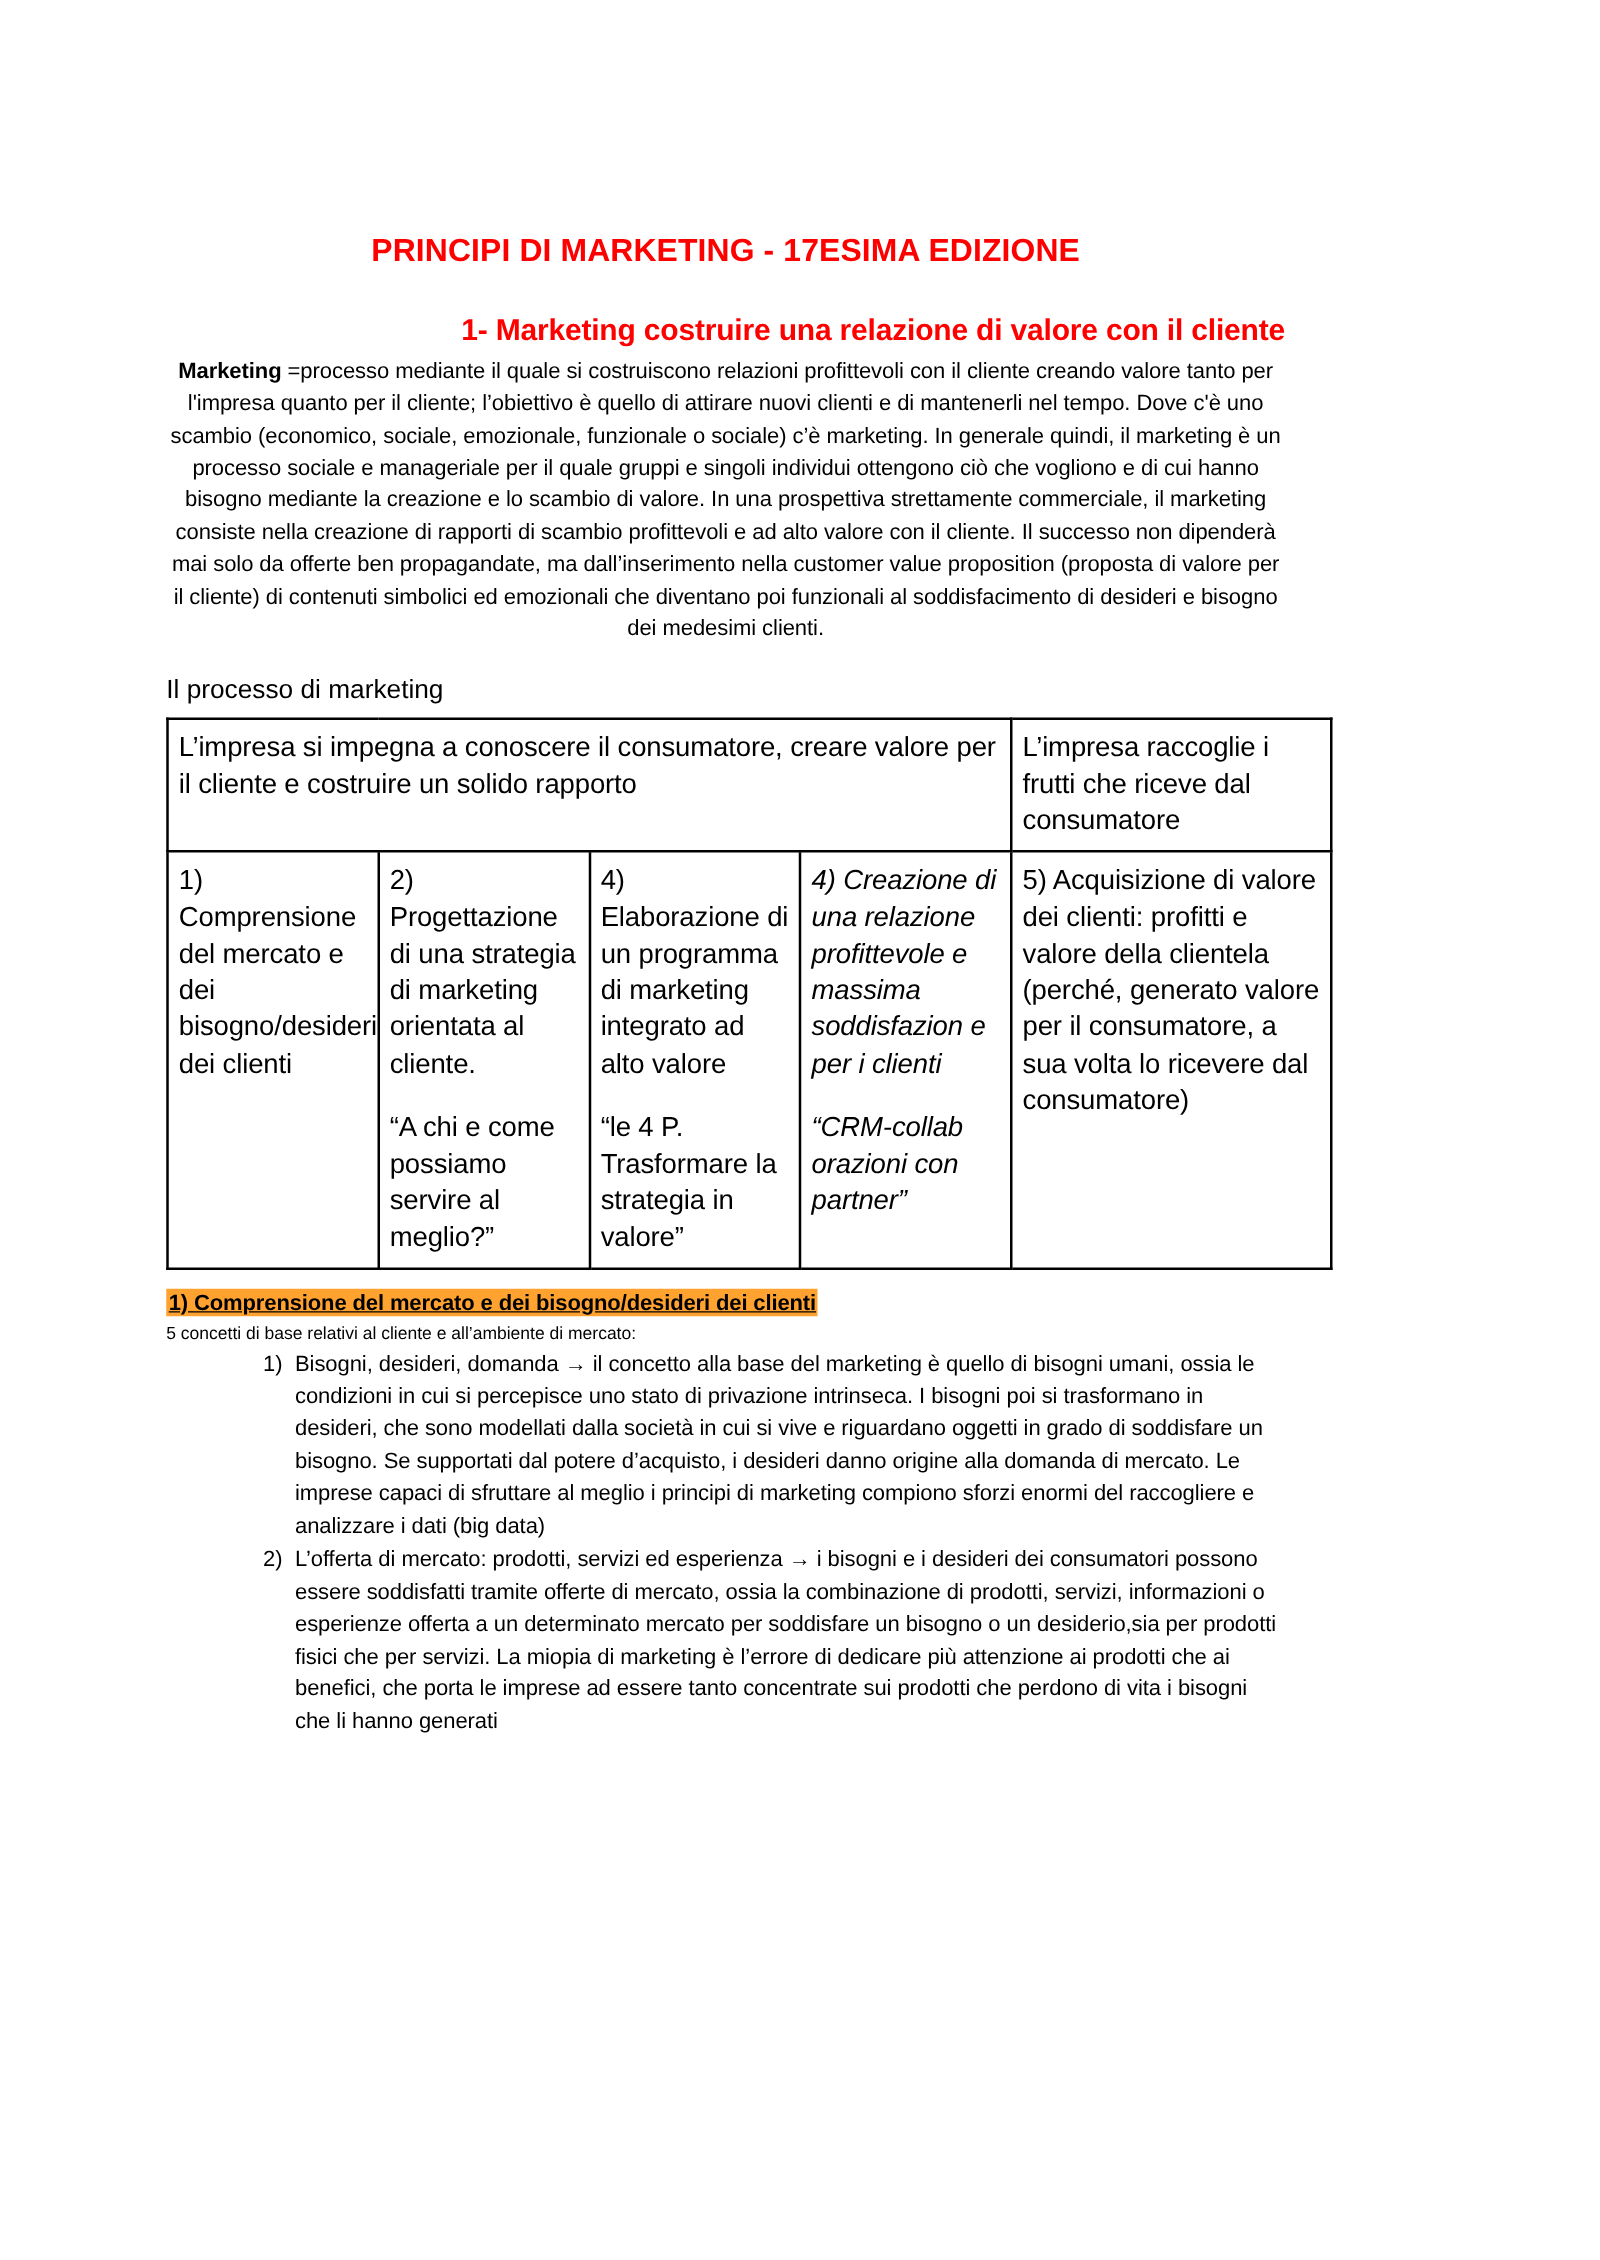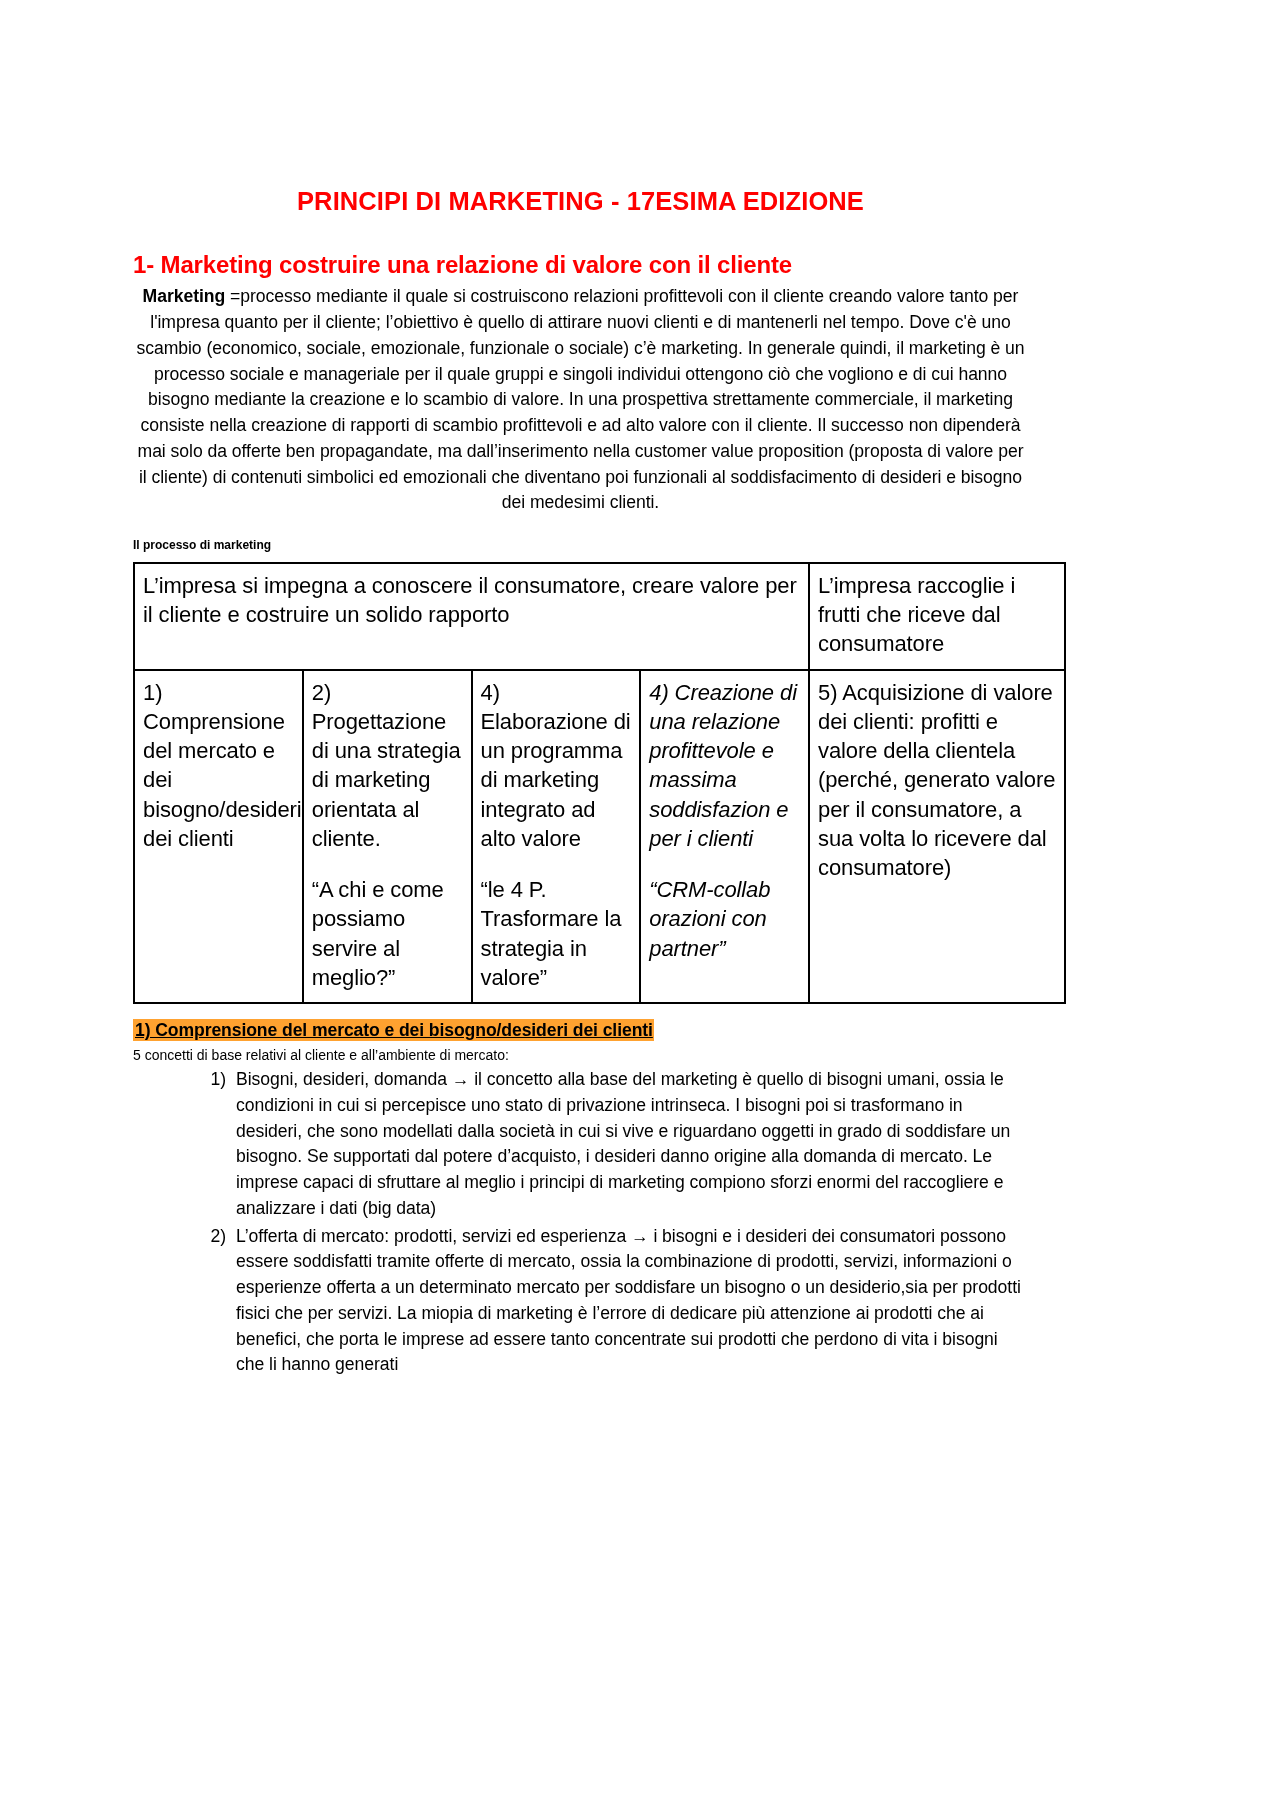--- a/index.html
+++ b/index.html
@@ -39,24 +39,25 @@
     margin: 0 0 34px 0;
     line-height: 1.15;
   }
   .section-heading {
     color: #FF0000;
     font-weight: bold;
     font-size: 24px;
     margin: 0 0 4px 0;
     line-height: 1.25;
     letter-spacing: -0.15px;
+    text-align: right;
   }
   .sub-heading {
-    font-weight: bold;
-    font-size: 12px;
+    font-weight: normal;
+    font-size: 21px;
     margin: 22px 0 8px 0;
     line-height: 1.3;
   }
 
   
   .body-par {
     font-size: 17.6px;
     line-height: 1.465;
     text-align: center;
     margin: 0;

